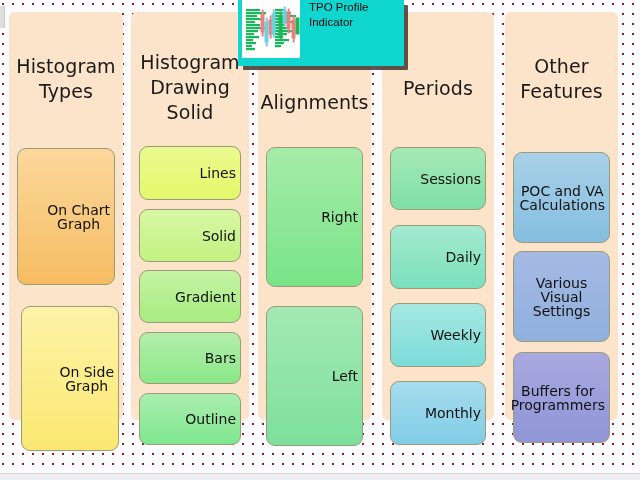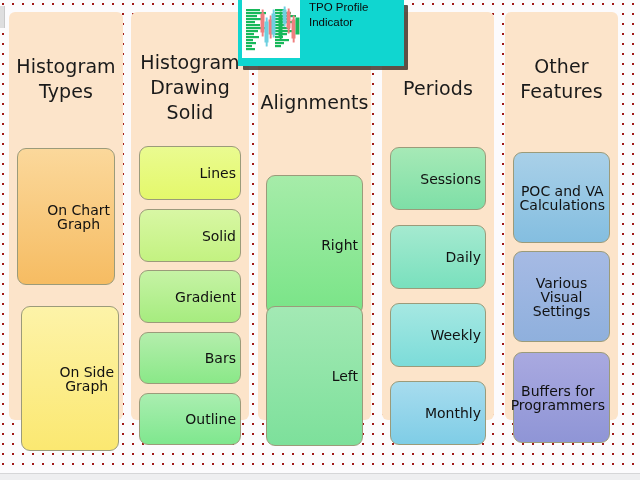--- a/index.html
+++ b/index.html
@@ -174,21 +174,21 @@
         <div class="box" style="left: 8px; right: 8px; width: 102px; top: 381px; height: 52px; background: linear-gradient(rgb(170, 238, 176), rgb(127, 231, 142));">
           <span>
             <span>Outline</span>
           </span>
         </div>
       </div>
       <div class="column" style="left: 258px; width: 113px;">
         <div class="col-title" style="top: 78px;">
           <div>Alignments</div>
         </div>
-        <div class="box" style="left: 8px; right: 8px; width: 97px; top: 135px; height: 140px; background: linear-gradient(rgb(166, 236, 169), rgb(121, 228, 135)); margin-top: 28px;">
+        <div class="box" style="left: 8px; right: 8px; width: 97px; top: 135px; height: 140px; background: linear-gradient(rgb(166, 236, 169), rgb(121, 228, 135));">
           <span>
             <span>Right</span>
           </span>
         </div>
         <div class="box" style="left: 8px; right: 8px; width: 97px; top: 294px; height: 140px; background: linear-gradient(rgb(163, 233, 180), rgb(125, 224, 155));">
           <span>
             <span>Left</span>
           </span>
         </div>
       </div>

